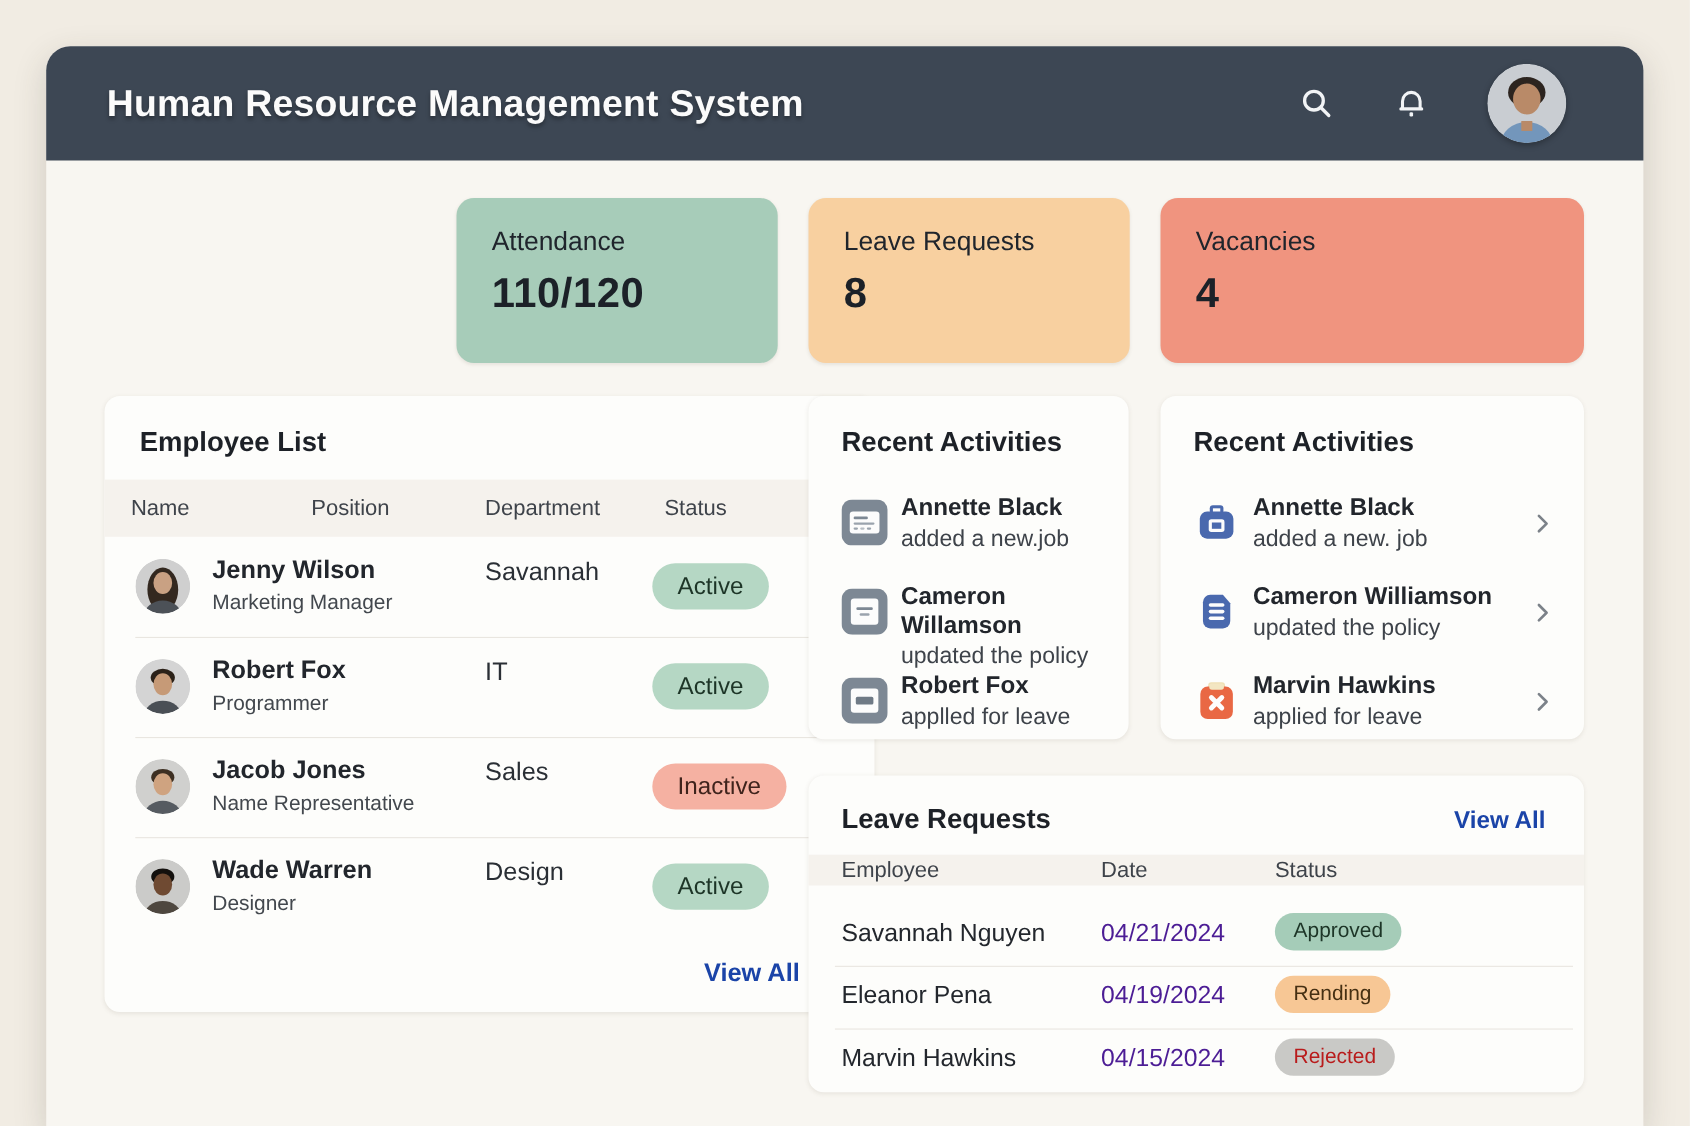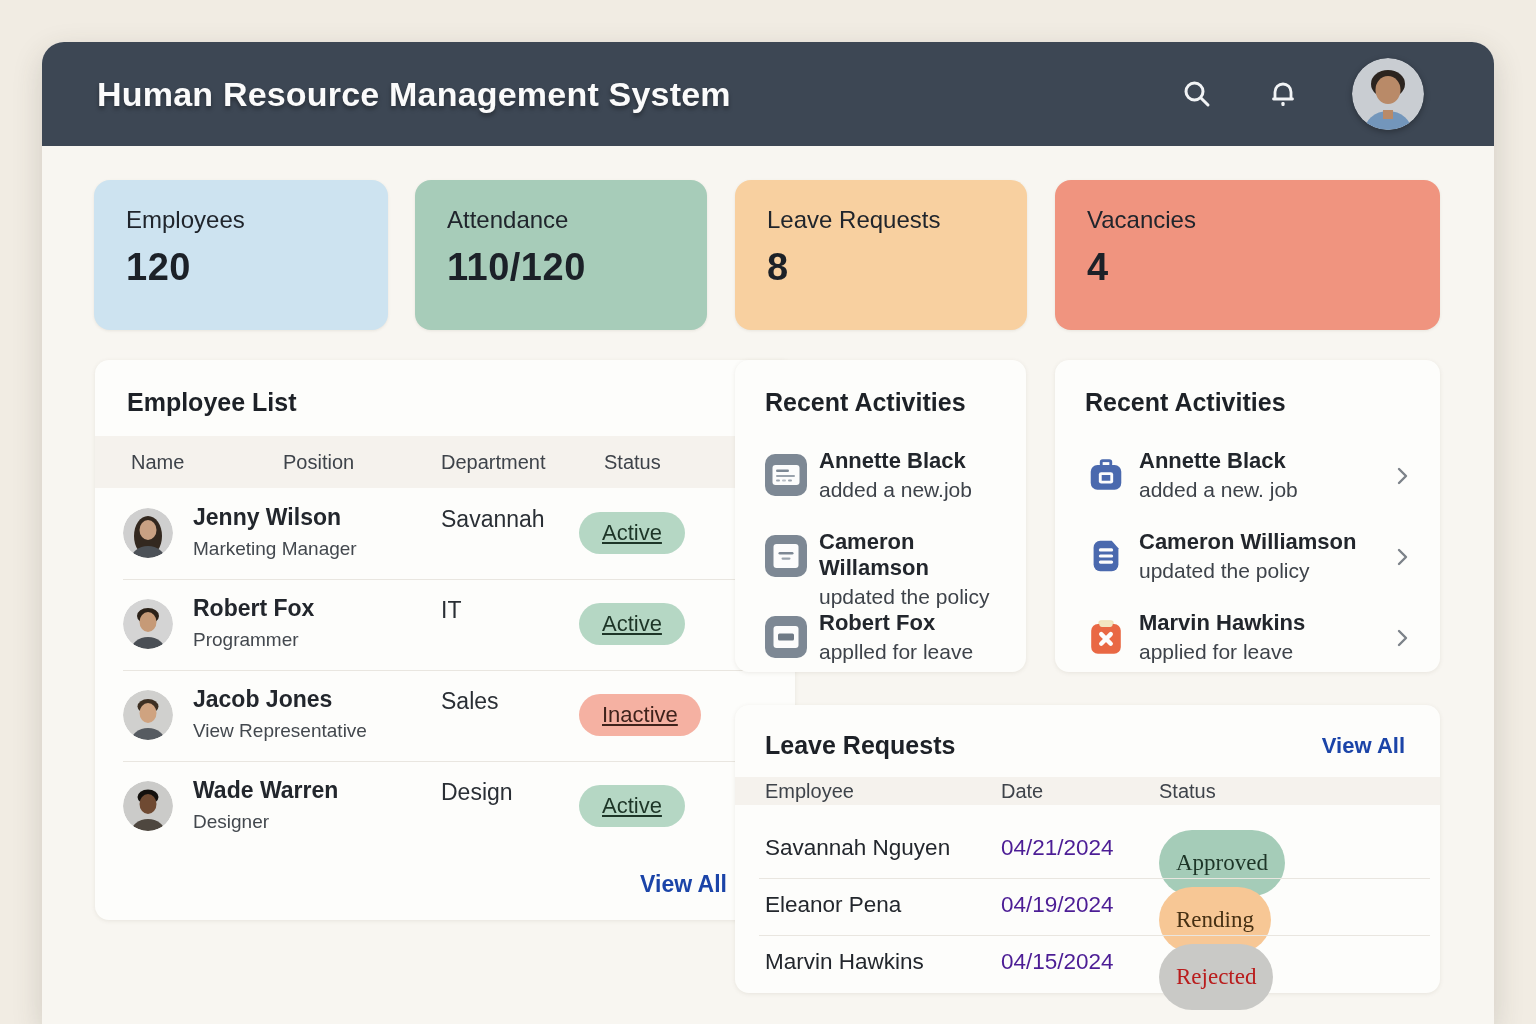--- a/index.html
+++ b/index.html
@@ -51,40 +51,40 @@
   .card-title { font-size:25px; font-weight:bold; color:#1d2127; }
 
   
   .employee-card { left:53px; top:318px; width:700px; height:560px; }
   .employee-card .card-title { position:absolute; left:32px; top:28px; }
   .emp-head {
     position:absolute; left:0; top:76px; width:100%; height:52px;
     background:#f5f2ed; display:flex; align-items:center;
   }
   .emp-head span { font-size:20px; color:#3e434a; }
-  .col-name { position:absolute; left:36px; }
+  .col-name { position:absolute; left:24px; }
   .col-position { position:absolute; left:188px; }
   .col-department { position:absolute; left:346px; }
   .col-status { position:absolute; left:509px; }
   .emp-rows { position:absolute; top:128px; left:0; width:100%; }
   .emp-row { position:relative; height:91px; }
   .emp-row + .emp-row::before {
     content:""; position:absolute; left:28px; right:16px; top:0; height:1px; background:#e9e6e0;
   }
   .emp-avatar { position:absolute; left:28px; top:20px; width:50px; height:50px; border-radius:50%; overflow:hidden; }
   .emp-name { position:absolute; left:98px; top:16px; font-size:23px; font-weight:600; color:#22262c; }
   .emp-position { position:absolute; left:98px; top:50px; font-size:19px; color:#43484e; }
   .emp-dept { position:absolute; left:346px; top:18px; font-size:23px; color:#2a2f35; }
-  .emp-pill { position:absolute; left:484px; top:24px;text-decoration:underline; }
+  .emp-pill { position:absolute; left:498px; top:24px; }
 
   .pill {
     display:inline-block; border-radius:999px; font-weight:500; white-space:nowrap;
   }
   .pill-lg { font-size:22px; padding:8px 23px; }
-  .pill-sm { font-size:23px; padding:20px 17px;font-family:Liberation Serif, serif; }
+  .pill-sm { font-size:19px; padding:6px 17px; }
   .st-active   { background:#b5d7c4; color:#1d3527; }
   .st-inactive { background:#f5b1a2; color:#3f231c; }
   .st-approved { background:#a5ccb8; color:#1d3527; }
   .st-pending  { background:#f7c795; color:#463013; }
   .st-rejected { background:#c9c9c6; color:#b91c1c; }
 
   .view-all {
     display:flex; align-items:center; gap:10px; cursor:pointer;
     font-size:23px; font-weight:600; color:#1b44a8;
   }
@@ -156,24 +156,20 @@
               <ellipse cx="36" cy="26" rx="17" ry="14" fill="#2c241f"></ellipse>
               <ellipse cx="36" cy="32" rx="12.5" ry="14" fill="#b98a68"></ellipse>
               <path d="M12 74 a24 21 0 0 1 48 0 Z" fill="#7396bb"></path>
               <rect x="31" y="52" width="10" height="9" fill="#b98a68"></rect>
             </g>
           </svg>
         </div>
       </div>
     </div>
 
-    <div class="stat-card stat-0" style="background-color: rgb(205, 227, 240);">
-      <div class="stat-label">Employees</div>
-      <div class="stat-value">120</div>
-    </div>
     <div class="stat-card stat-1" style="background-color: rgb(167, 204, 185);">
       <div class="stat-label">Attendance</div>
       <div class="stat-value">110/120</div>
     </div>
     <div class="stat-card stat-2" style="background-color: rgb(248, 208, 160);">
       <div class="stat-label">Leave Requests</div>
       <div class="stat-value">8</div>
     </div>
     <div class="stat-card stat-3" style="background-color: rgb(240, 148, 127);">
       <div class="stat-label">Vacancies</div>
@@ -244,21 +240,21 @@
                 </defs>
               <g clip-path="url(#av3)">
                 <rect width="50" height="50" fill="#d0d0ce"></rect>
                 <ellipse cx="25" cy="16.5" rx="10.5" ry="7.5" fill="#3d2f22"></ellipse>
                 <ellipse cx="25" cy="23" rx="8.5" ry="10" fill="#cfa380"></ellipse>
                 <path d="M8 52 a17 14 0 0 1 34 0 Z" fill="#565b61"></path>
               </g>
             </svg>
           </div>
           <div class="emp-name">Jacob Jones</div>
-          <div class="emp-position">View Representative</div>
+          <div class="emp-position">Name Representative</div>
           <div class="emp-dept">Sales</div>
           <span class="pill pill-lg emp-pill st-inactive">Inactive</span>
         </div>
 
         <div class="emp-row">
           <div class="emp-avatar">
             <svg class="avatar-svg" viewBox="0 0 50 50">
               <defs>
                   <clipPath id="av4">
                     <circle cx="25" cy="25" r="25"></circle>

